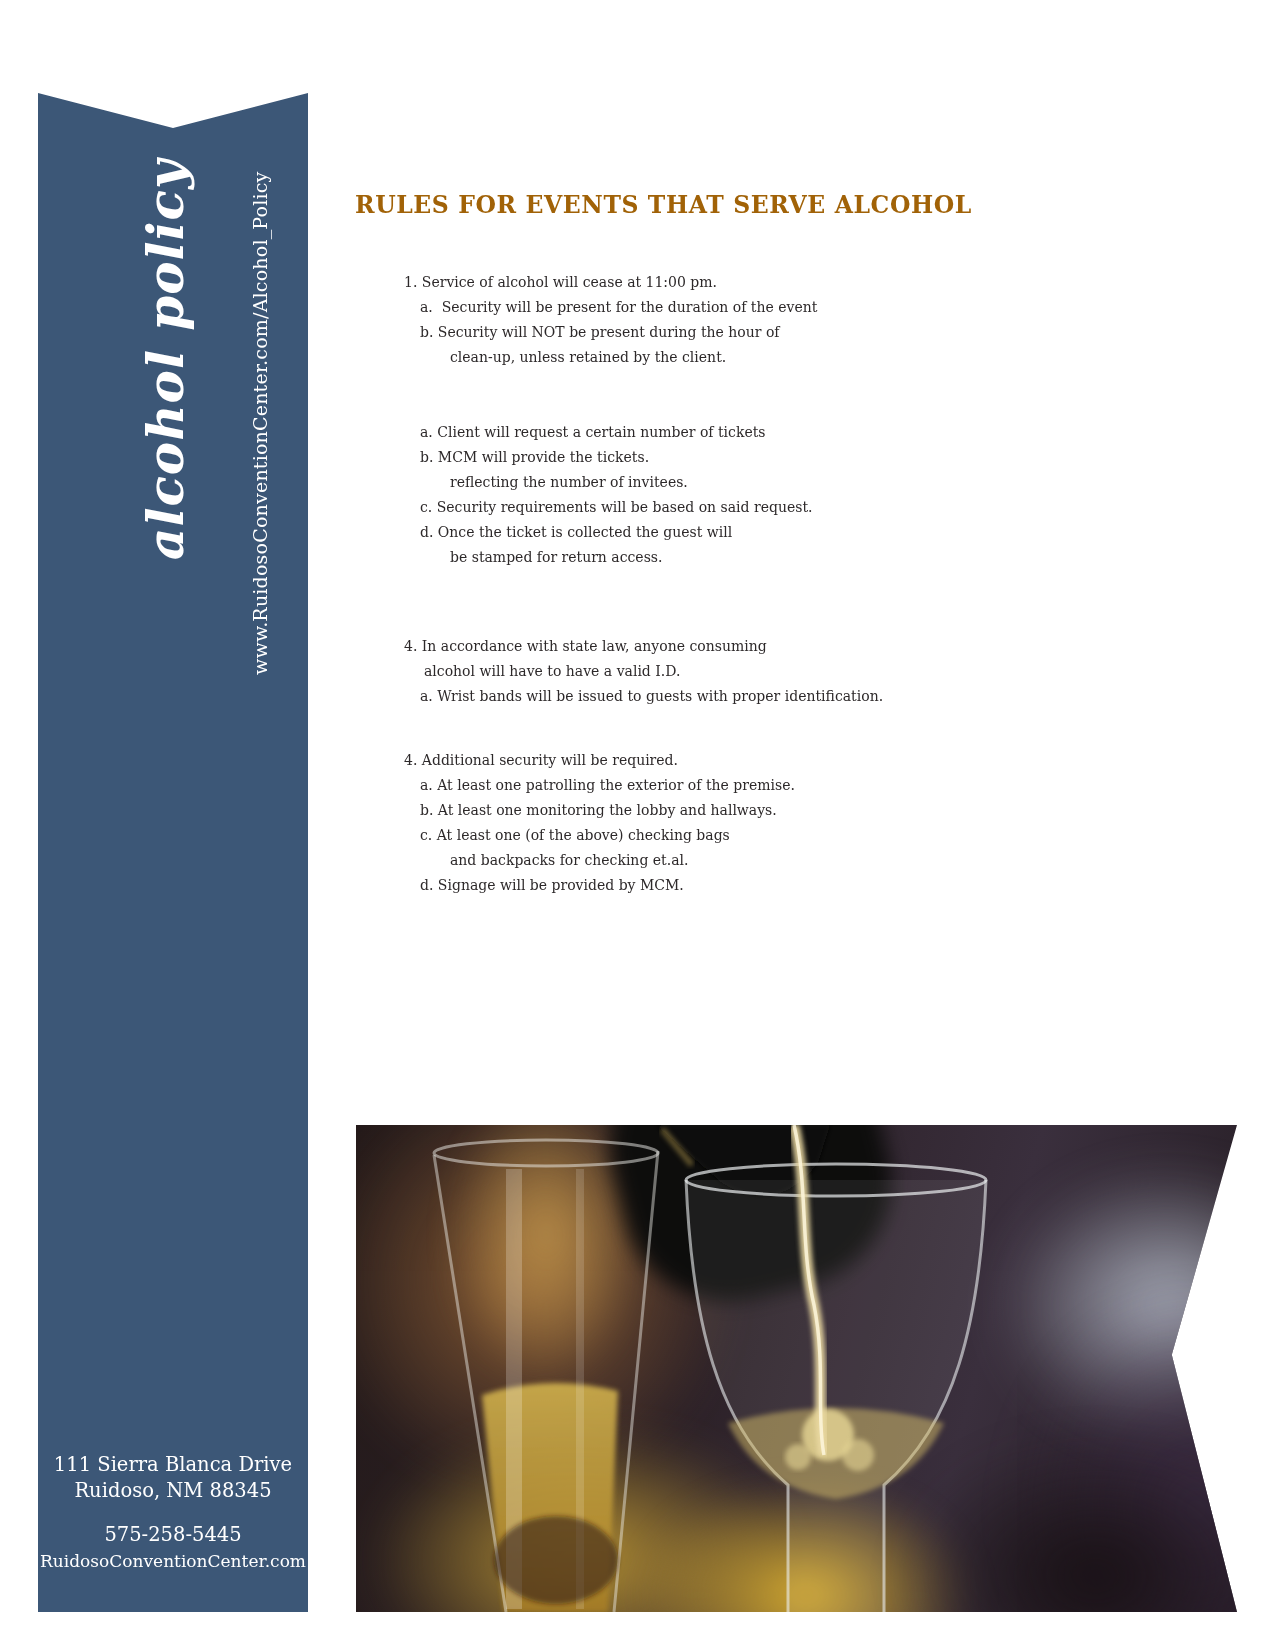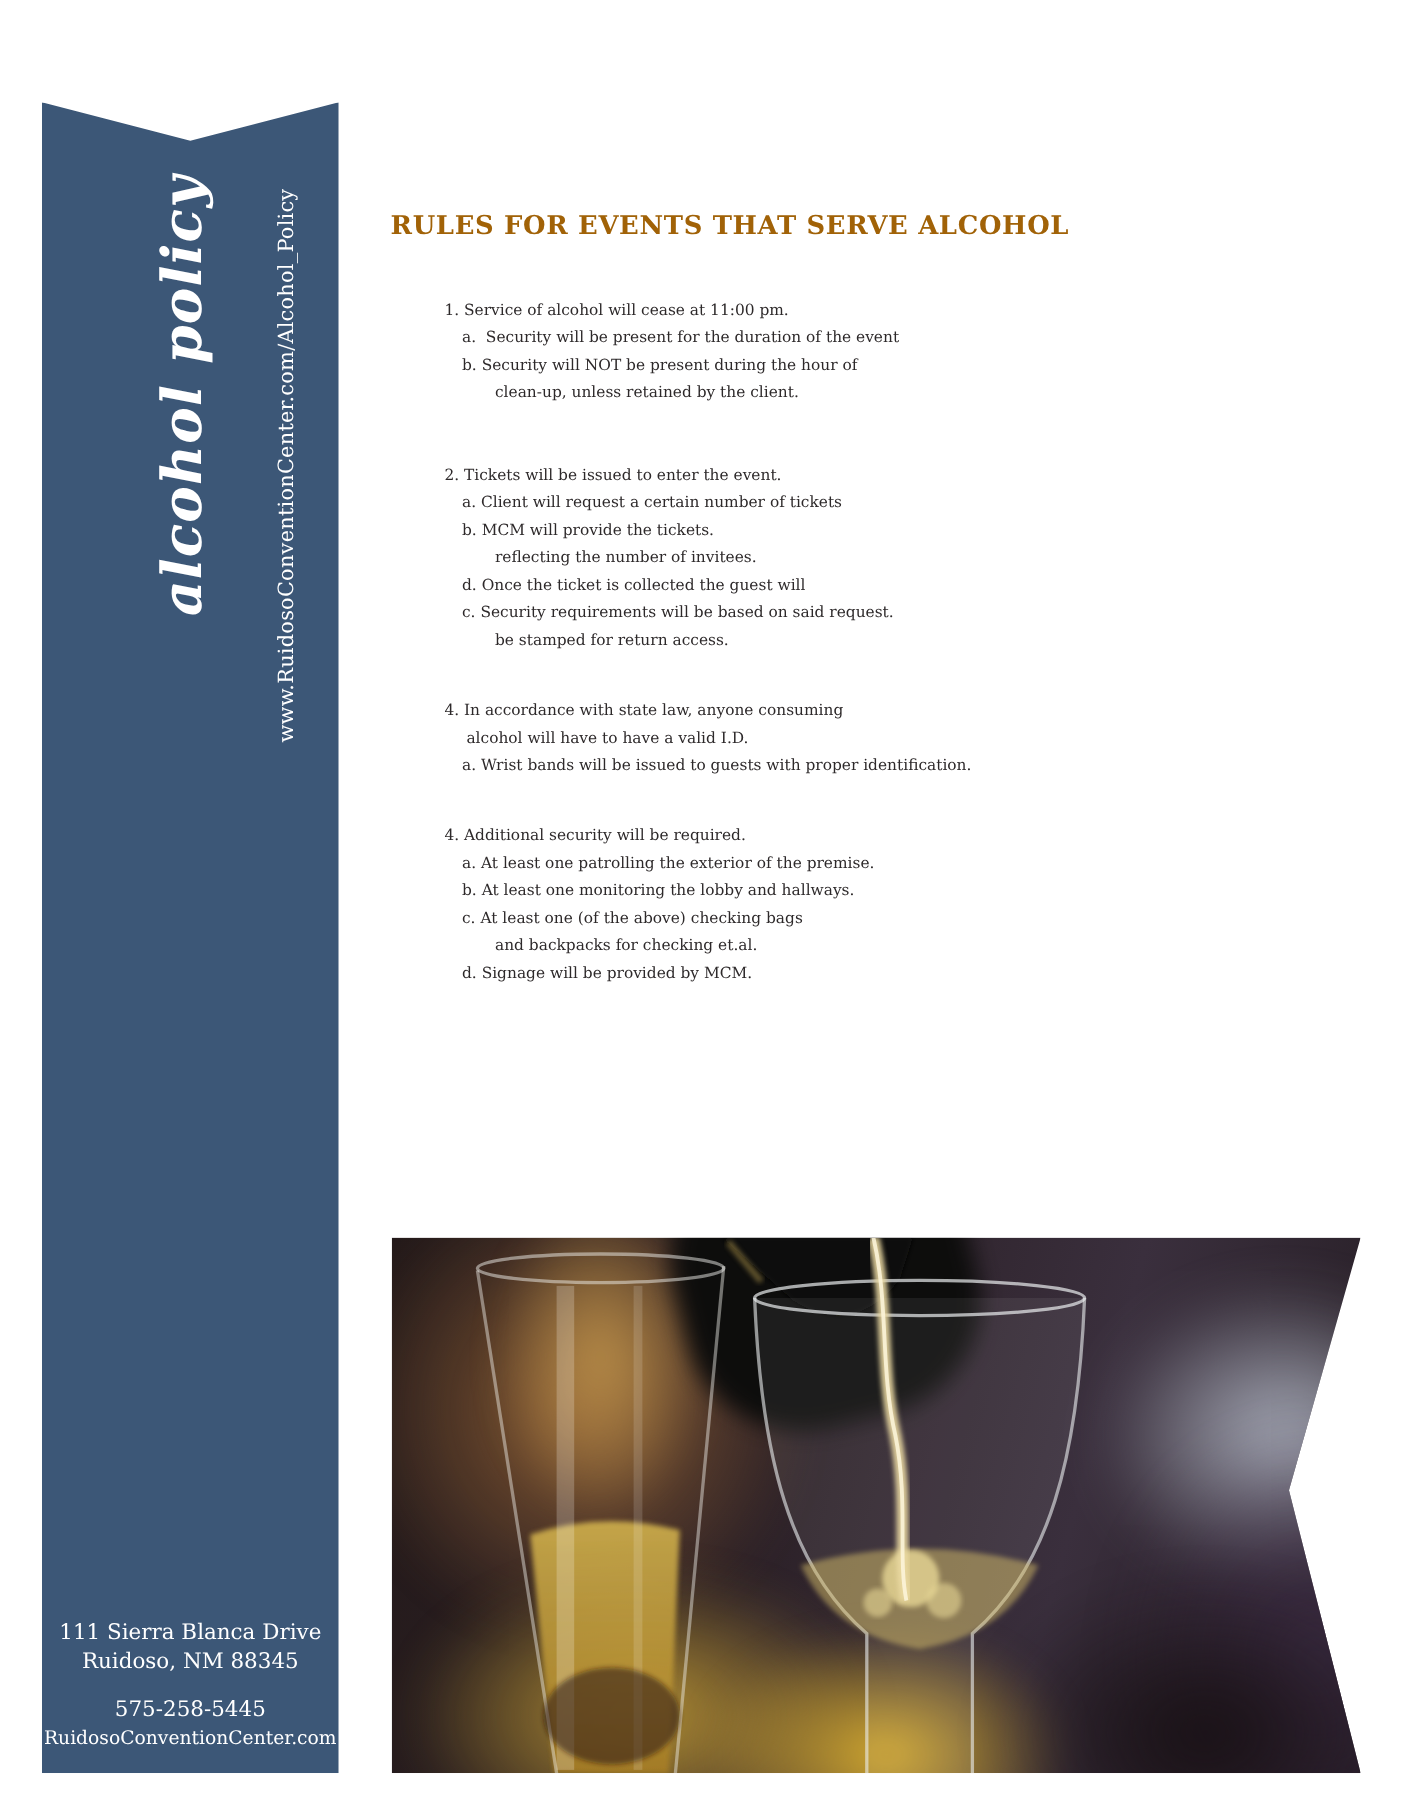--- a/index.html
+++ b/index.html
@@ -20,21 +20,21 @@
   .script-title{
     left:-24px;top:330px;width:380px;height:80px;line-height:80px;
     font-size:50px;font-style:italic;font-weight:700;letter-spacing:1px;
   }
   .vertical-url{
     left:20px;top:423px;width:480px;height:24px;line-height:24px;
     font-size:19px;letter-spacing:0.2px;
   }
   .contact{
     position:absolute;left:38px;top:1452px;width:270px;text-align:center;
-    color:#ffffff;font-size:19.5px;line-height:26px;margin-top:19px;
+    color:#ffffff;font-size:19.5px;line-height:26px;
   }
   .contact .gap{height:18px;}
   .contact .site{font-size:17px;}
   
   .heading{
     position:absolute;left:355px;top:191px;
     font-size:23.5px;font-weight:700;letter-spacing:0.6px;color:#a16207;
   }
   .section{position:absolute;left:0;width:1100px;color:#2d292a;font-size:14px;line-height:25px;}
   .sec1{top:270px;} .sec2{top:420px;} .sec3{top:634px;} .sec4{top:748px;}
@@ -85,26 +85,25 @@
 <div class="heading">RULES FOR EVENTS THAT SERVE ALCOHOL</div>
 
 <div class="section sec1">
   <div class="ln i0">1. Service of alcohol will cease at 11:00 pm.</div>
   <div class="ln i1">a.  Security will be present for the duration of the event</div>
   <div class="ln i1">b. Security will NOT be present during the hour of</div>
   <div class="ln i2">clean-up, unless retained by the client.</div>
 </div>
 
 <div class="section sec2">
-  <div class="ln i0">2. Tickets will be issued to enter the event.</div>
   <div class="ln i1">a. Client will request a certain number of tickets</div>
   <div class="ln i1">b. MCM will provide the tickets.</div>
   <div class="ln i2">reflecting the number of invitees.</div>
+  <div class="ln i1">c. Security requirements will be based on said request.</div>
   <div class="ln i1">d. Once the ticket is collected the guest will</div>
-  <div class="ln i1">c. Security requirements will be based on said request.</div>
   <div class="ln i2">be stamped for return access.</div>
 </div>
 
 <div class="section sec3">
   <div class="ln i0">4. In accordance with state law, anyone consuming</div>
   <div class="ln i3">alcohol will have to have a valid I.D.</div>
   <div class="ln i1">a. Wrist bands will be issued to guests with proper identification.</div>
 </div>
 
 <div class="section sec4">

